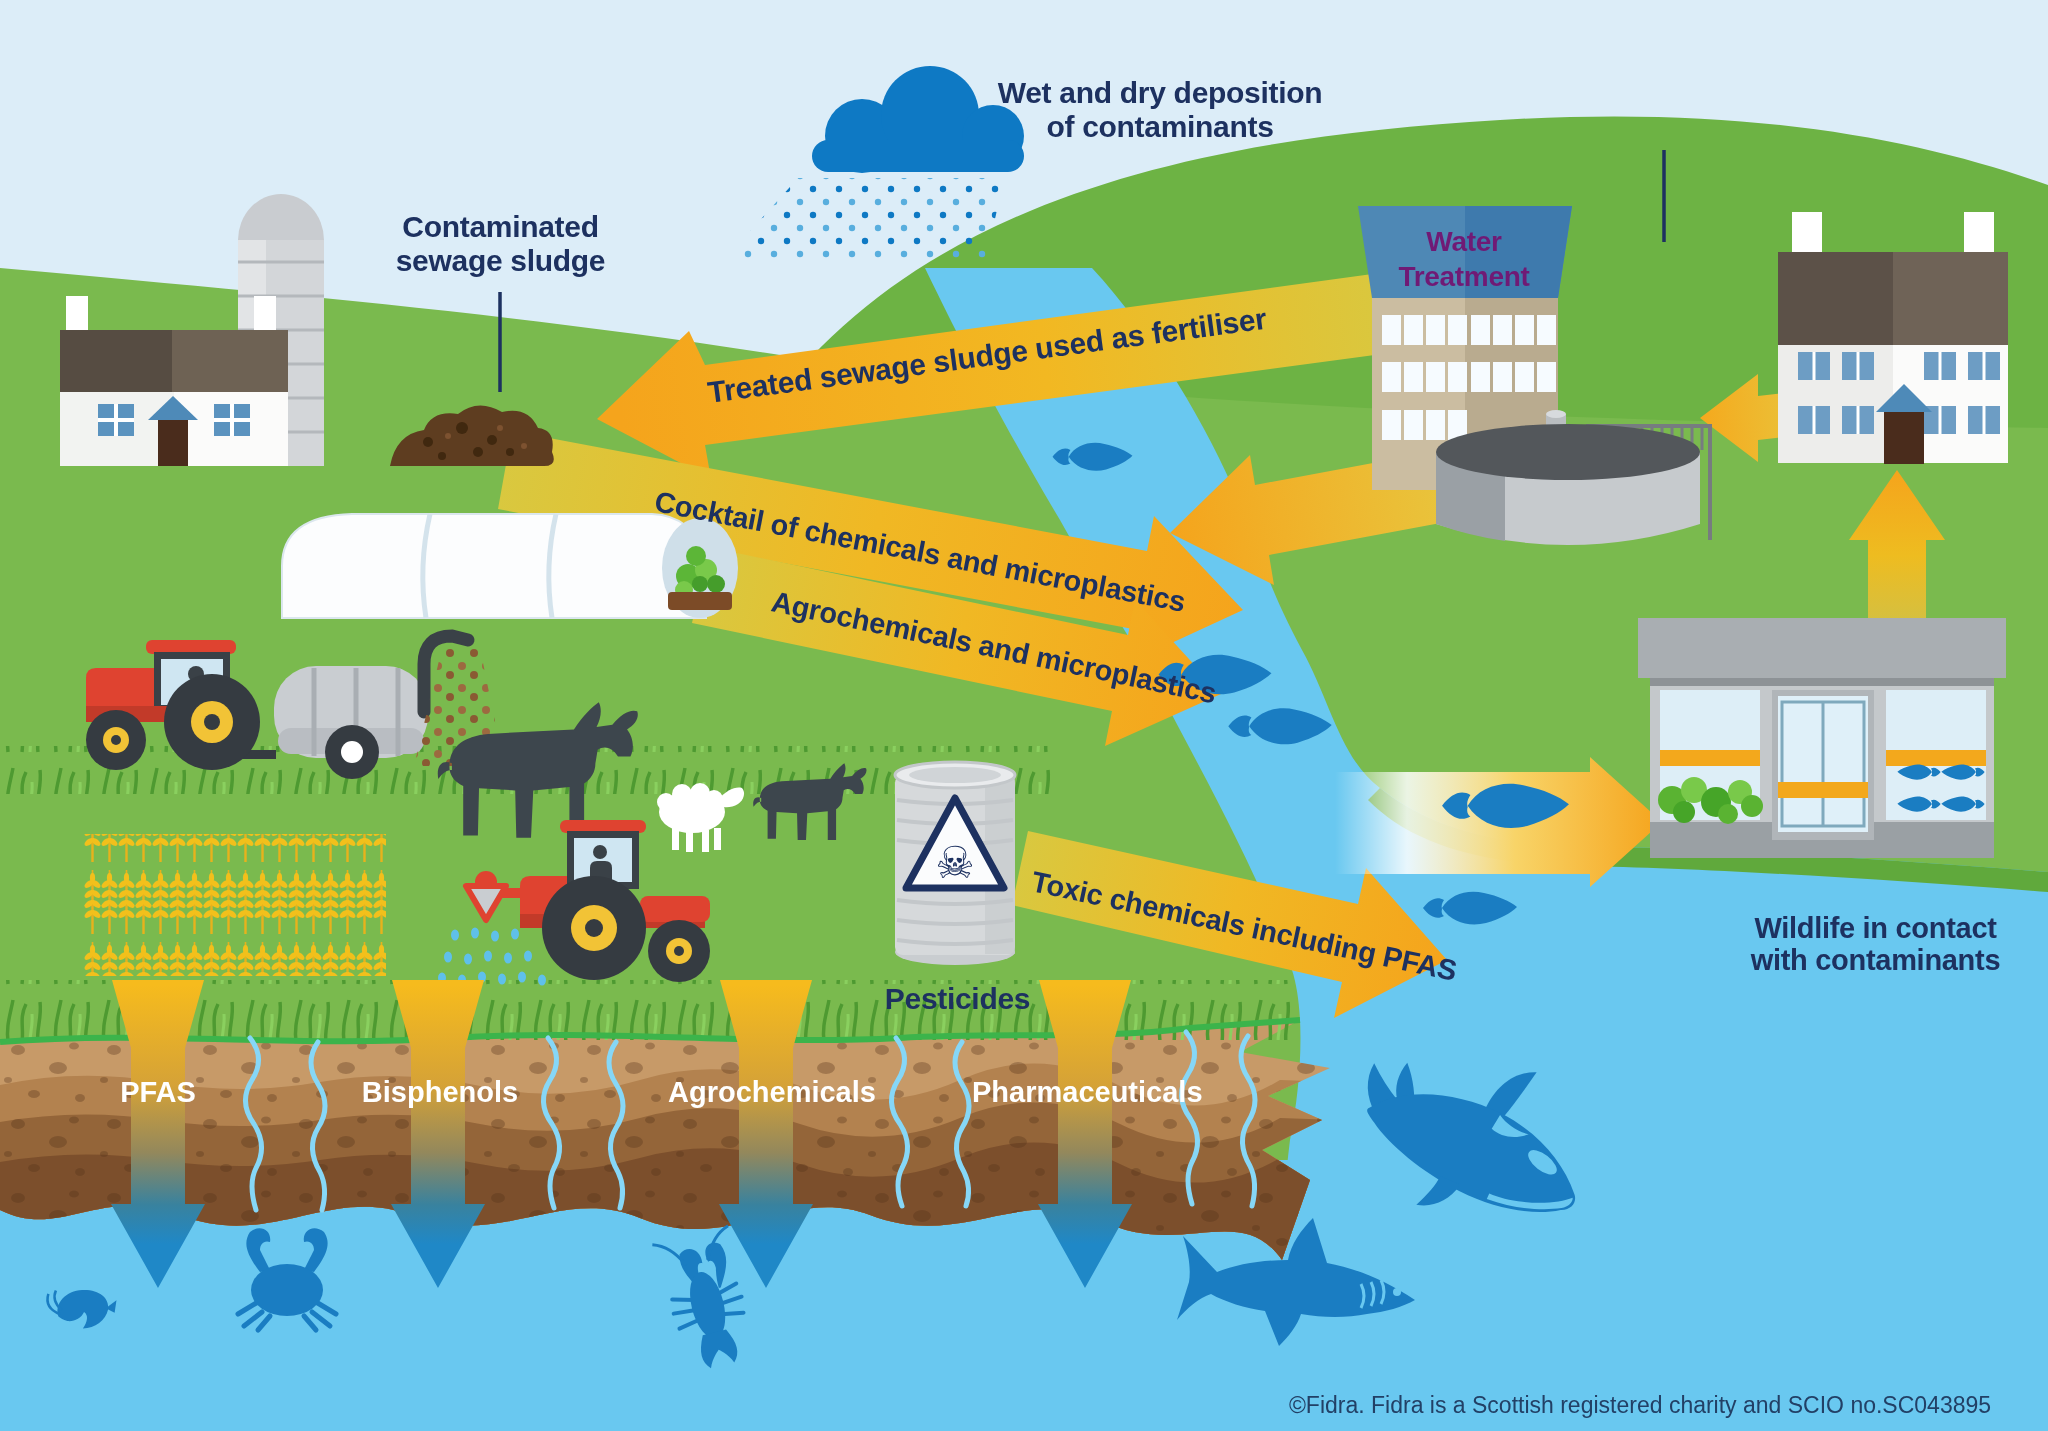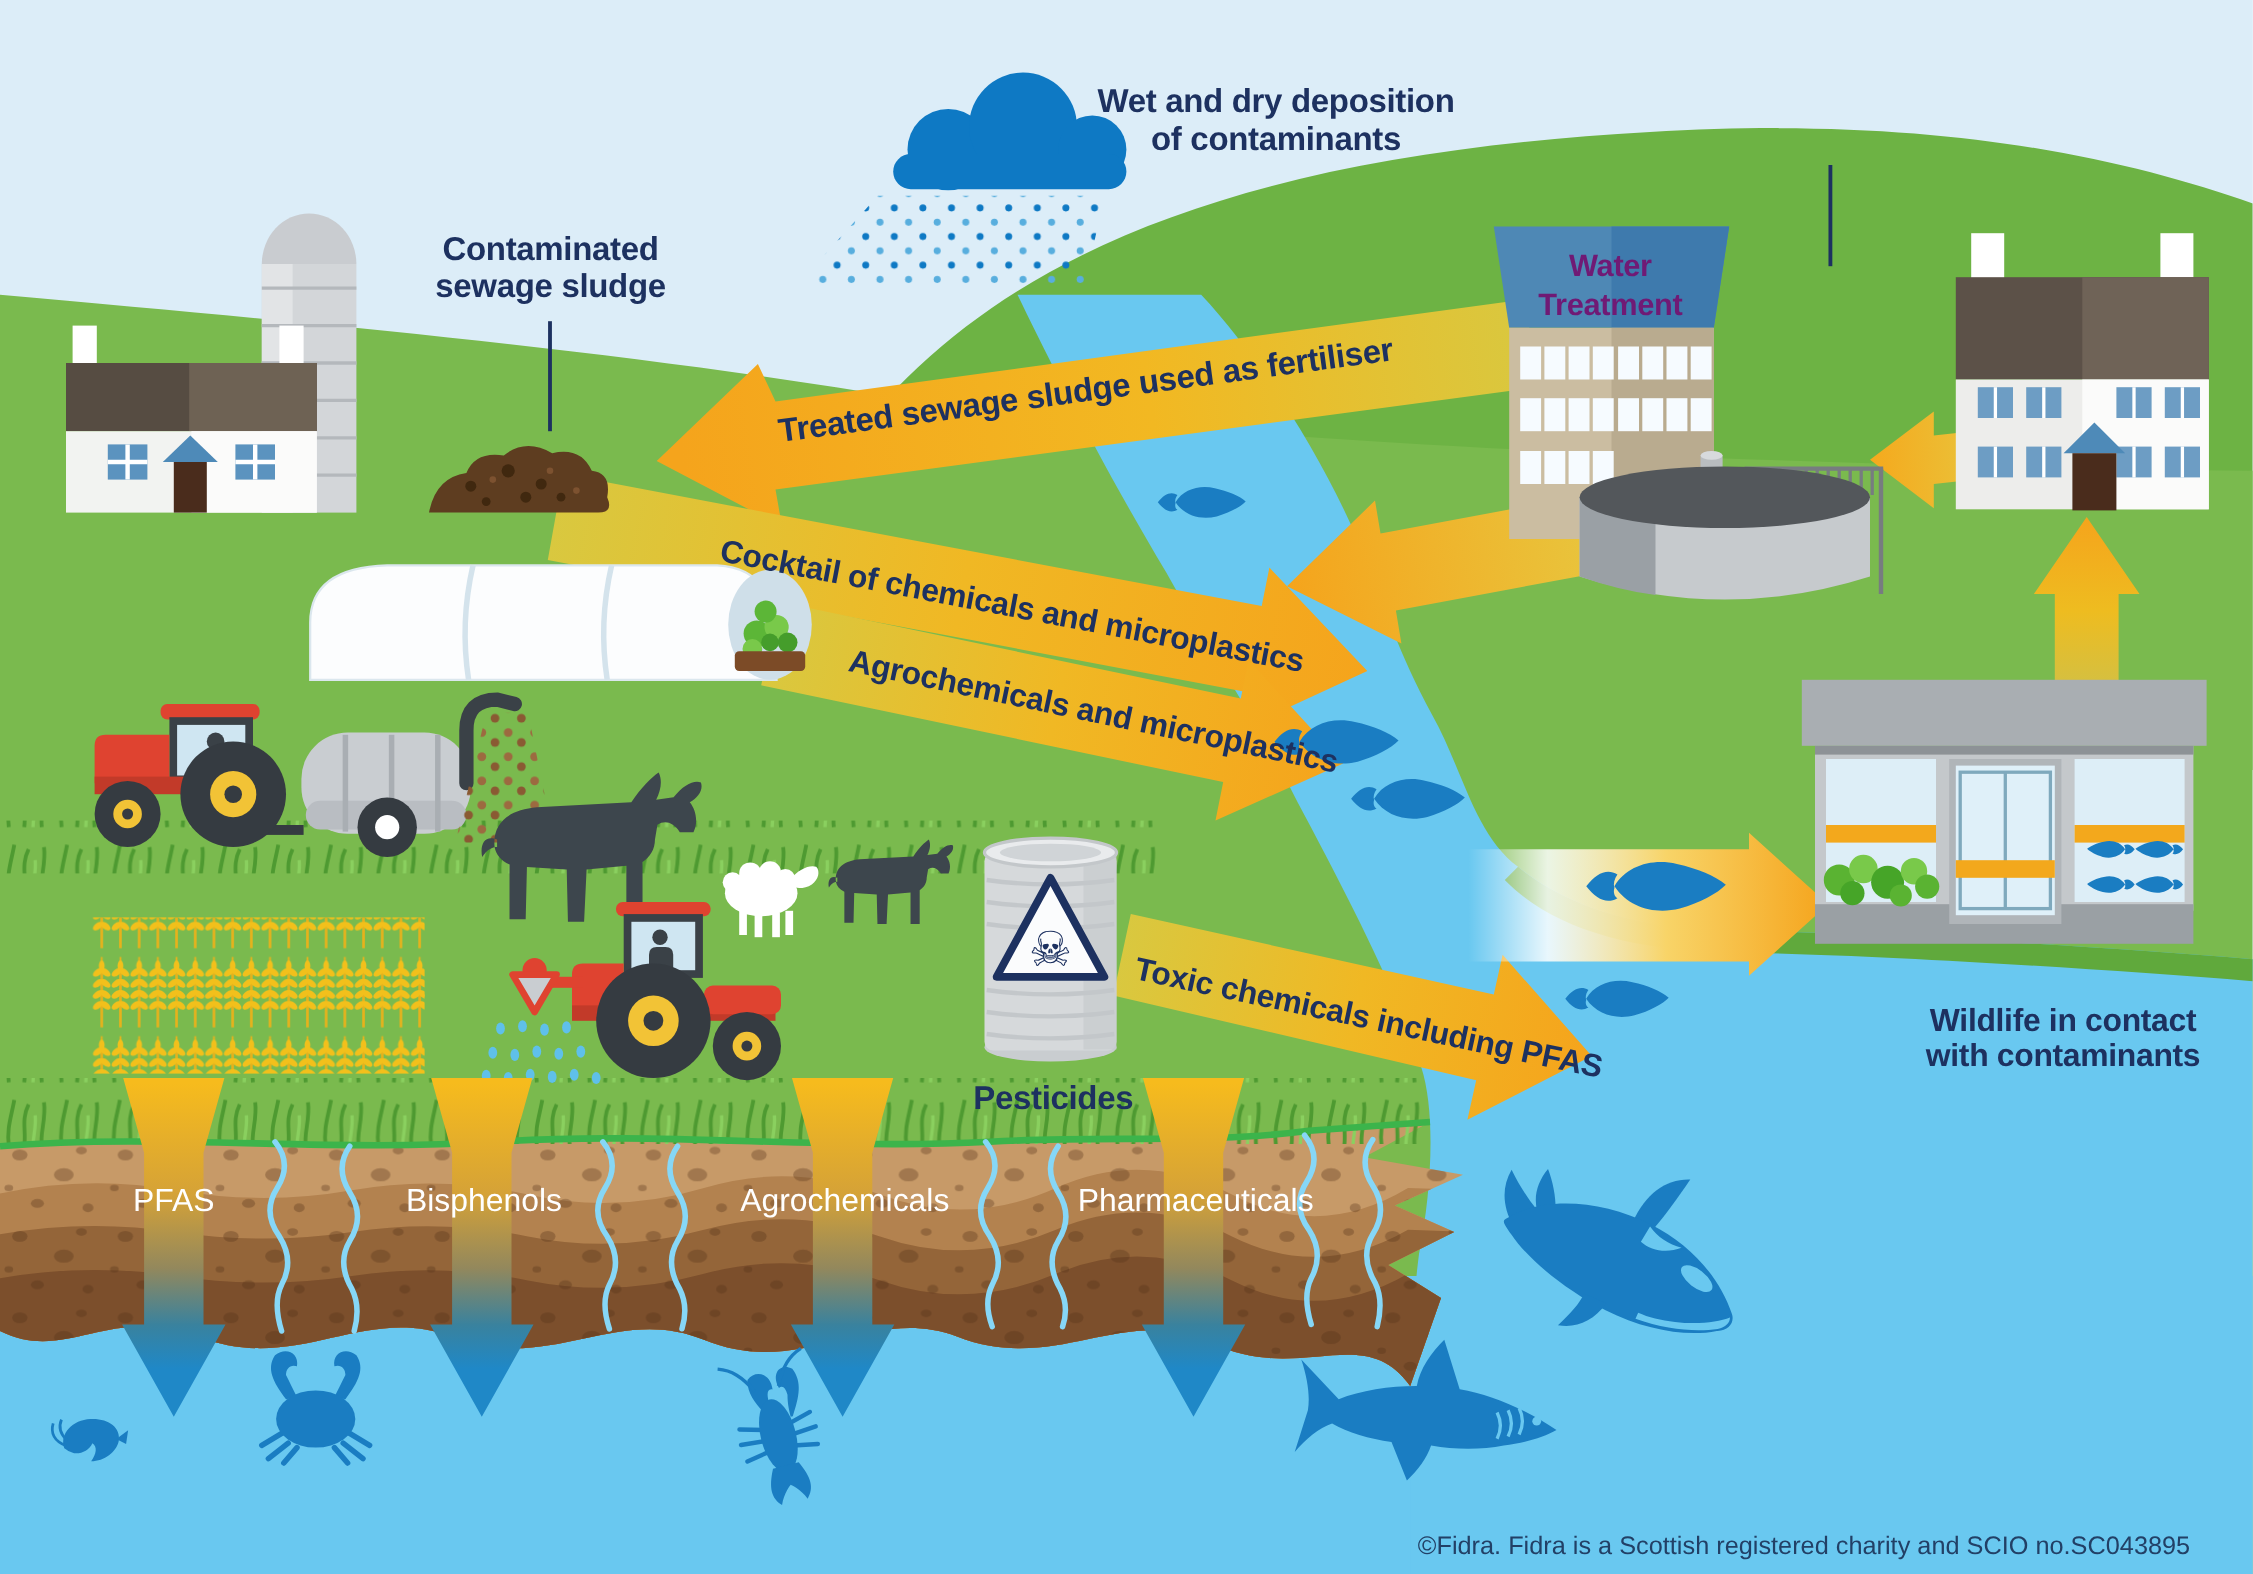--- a/index.html
+++ b/index.html
@@ -3,21 +3,21 @@
 <meta charset="utf-8">
 <style>
   html,body{margin:0;padding:0;background:#fff}
   .stage{position:relative;width:2048px;height:1431px;overflow:hidden;
          font-family:"Liberation Sans",sans-serif;background:#dcedf8}
   svg.bg{position:absolute;left:0;top:0}
   .lbl{position:absolute;font-weight:700;color:#1d3160;line-height:1.12;text-align:center;
        white-space:pre-line;letter-spacing:-0.3px}
   .arrowlbl{position:absolute;font-weight:700;color:#1d3160;white-space:nowrap;
        transform-origin:0 50%;letter-spacing:-0.3px}
-  .soil-lbl{position:absolute;font-weight:400;color:#ffffff;font-size:29px;text-align:center}
+  .soil-lbl{position:absolute;font-weight:700;color:#ffffff;font-size:29px;text-align:center}
   #lbl-deposition{left:995px;top:76px;width:330px;font-size:30px}
   #lbl-cumulative{left:1495px;top:74px;width:345px;font-size:30px}
   #lbl-contaminated{left:388px;top:210px;width:225px;font-size:30px}
   #lbl-wildlife{left:1748px;top:912px;width:255px;font-size:29px}
   #lbl-pesticides{left:880px;top:982px;width:155px;font-size:30px}
   #sign-wt{left:1378px;top:224px;width:172px;font-size:28px;color:#701a75;line-height:1.25}
   #sign-super{left:1652px;top:630px;width:342px;font-size:35px;color:#fff;letter-spacing:3px}
   #soil-0{left:98px;top:1076px;width:120px}
   #soil-1{left:350px;top:1076px;width:180px}
   #soil-2{left:668px;top:1076px;width:200px}

